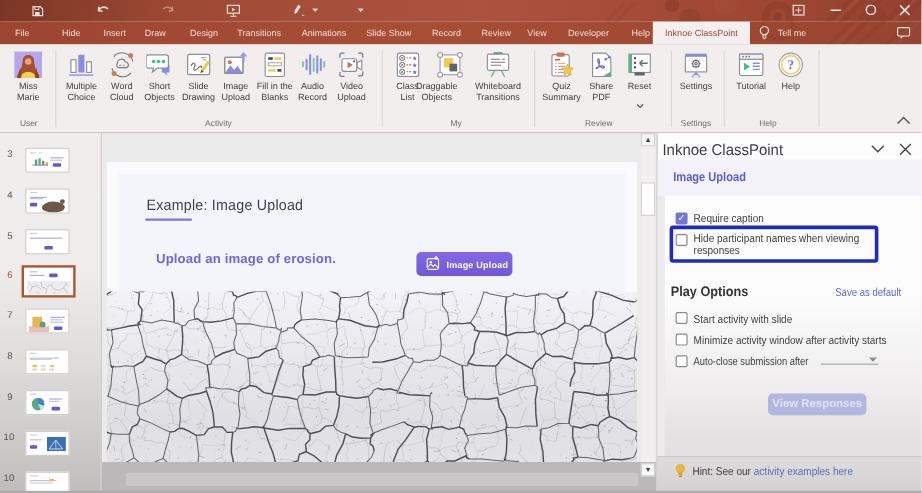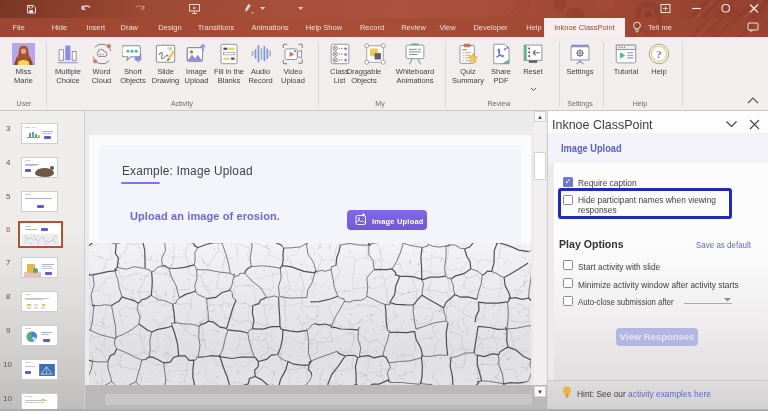--- a/index.html
+++ b/index.html
@@ -37,21 +37,21 @@
   .sbtn { position:absolute; left:534px; width:12px; height:11px; background:#fafafa; border:1px solid #d2d0d0; font-size:6px; color:#444; text-align:center; line-height:10px; }
   
   #rpanel { left:547px; top:111px; width:221px; height:300px; background:linear-gradient(180deg,#fdfdfd 0%,#fcfcfc 45%,#efeded 70%,#e3e1e1 85%,#dedcdc 100%); border-left:1px solid #cfcbcb; }
   #rphead { left:552px; top:117px; font-size:13px; color:#3d3d44; transform:scaleX(.96); transform-origin:0 0; }
   #iuband { left:548px; top:133px; width:220px; height:30px; background:#f2f2f8; }
   #iulbl { left:561px; top:142px; font-size:10.5px; font-weight:bold; color:#5a61c9; transform:scaleX(.88); transform-origin:0 0; }
   .cb { position:absolute; width:10px; height:10px; border:1.2px solid #8a8a8a; border-radius:1.5px; background:#fff; }
   .cbc { border:none; background:#7477d2; color:#fff; font-size:8px; line-height:10px; text-align:center; }
   .ptext { position:absolute; font-size:9.5px; color:#3e3e3e; white-space:nowrap; transform:scaleX(.88); transform-origin:0 50%; }
   #bluebox { left:558px; top:188px; width:174px; height:31px; border:3px solid #1f2cbb; border-radius:3px; }
-  #vrbtn { left:616px; top:328px; width:82px; height:18px; background:#b3b6e0; border-radius:4px; color:#e3e4f2; font-size:9.5px; font-weight:bold; text-align:center; line-height:18px; }
+  #vrbtn { left:640px; top:328px; width:82px; height:18px; background:#b3b6e0; border-radius:4px; color:#e3e4f2; font-size:9.5px; font-weight:bold; text-align:center; line-height:18px; }
   #hintband { left:548px; top:380px; width:220px; height:31px; background:linear-gradient(180deg,#dedcdc,#d2d0d0); border-top:1px solid #c8c6c6; }
 </style></head>
 <body>
 <div id="root">
 
 <div class="abs" id="titlebar">
       <svg width="768" height="18" style="position:absolute;left:0;top:0">
 <g opacity="0.5">
 <circle cx="575" cy="16" r="9" fill="#8a3c2b"></circle>
 <circle cx="605" cy="2" r="10" fill="#a9573e" opacity=".6"></circle>
@@ -133,21 +133,21 @@
 </g>
     </svg>
 <div class="abs" style="left:0;top:18px;width:768px;height:19px">
       <div class="tab" style="left:18.6px">File</div>
       <div class="tab" style="left:59.4px">Hide</div>
       <div class="tab" style="left:95.7px">Insert</div>
       <div class="tab" style="left:129.3px">Draw</div>
       <div class="tab" style="left:170px">Design</div>
       <div class="tab" style="left:216px">Transitions</div>
       <div class="tab" style="left:270px">Animations</div>
-      <div class="tab" style="left:324px">Help Show</div>
+      <div class="tab" style="left:324px">Slide Show</div>
       <div class="tab" style="left:372px">Record</div>
       <div class="tab" style="left:413.5px">Review</div>
       <div class="tab" style="left:447.5px">View</div>
       <div class="tab" style="left:490.5px">Developer</div>
       <div class="tab" style="left:534px">Help</div>
       <svg class="tab" style="left:637px;width:10px;height:19px" viewBox="0 0 10 19">
         <g stroke="#f3e3de" fill="none" stroke-width="1">
           <circle cx="5" cy="7.5" r="3.4"></circle>
           <path d="M3.9 10.5 v2.8 l1.1 1 1.1 -1 v-2.8" stroke-width=".9"></path>
         </g>
@@ -354,21 +354,21 @@
 Blanks</div>
       <div class="rlbl" style="left:260.5px;width:56px">Audio
 Record</div>
       <div class="rlbl" style="left:293px;width:56px">Video
 Upload</div>
       <div class="rlbl" style="left:339.5px;width:56px">Class
 List</div>
       <div class="rlbl" style="left:364px;width:56px">Draggable
 Objects</div>
       <div class="rlbl" style="left:415px;width:64px">Whiteboard
-Animations</div>
+Transitions</div>
       <div class="rlbl" style="left:468px;width:56px">Quiz
 Summary</div>
       <div class="rlbl" style="left:501px;width:56px">Share
 PDF</div>
       <div class="rlbl" style="left:533px;width:56px">Reset</div>
       <div class="rlbl" style="left:580px;width:56px">Settings</div>
       <div class="rlbl" style="left:626px;width:56px">Tutorial</div>
       <div class="rlbl" style="left:659px;width:56px">Help</div>
       <div class="abs" style="left:530px;top:41px;width:7px;height:5px"><svg width="7" height="5">
           <path d="M1 1 l2.5 2.5 2.5 -2.5" stroke="#555" fill="none" stroke-width="1"></path>

